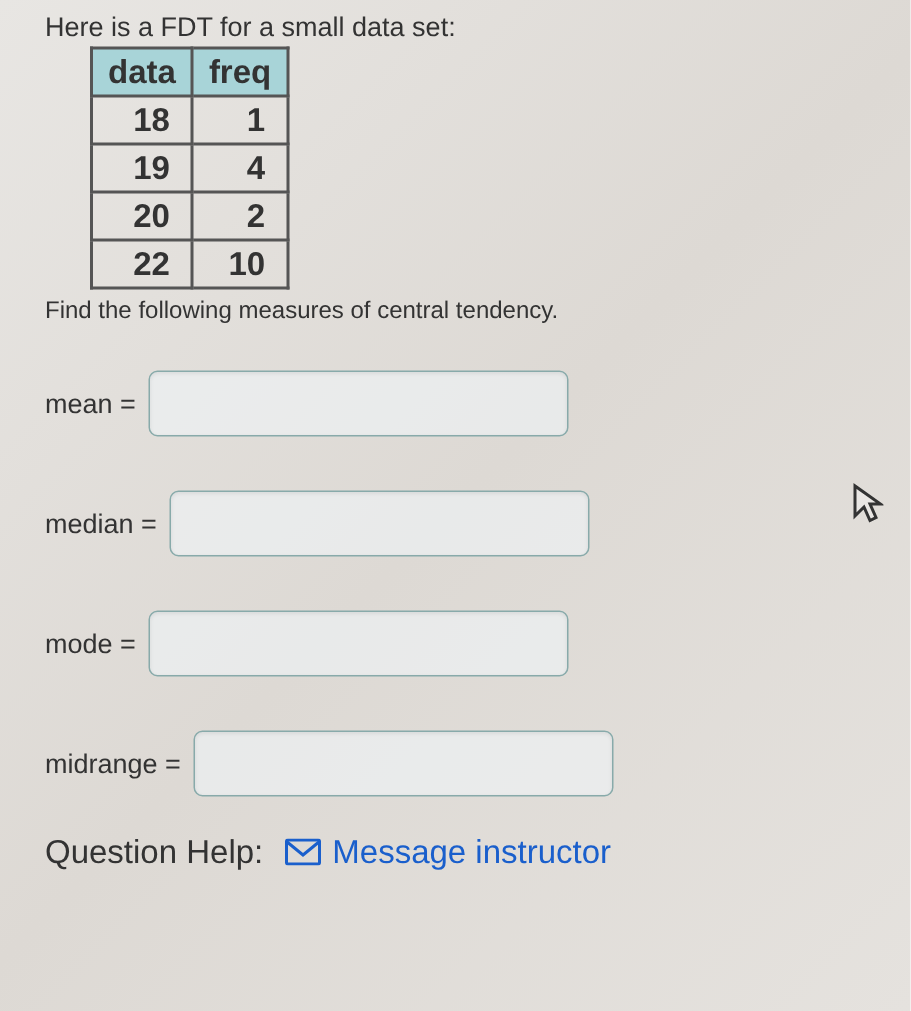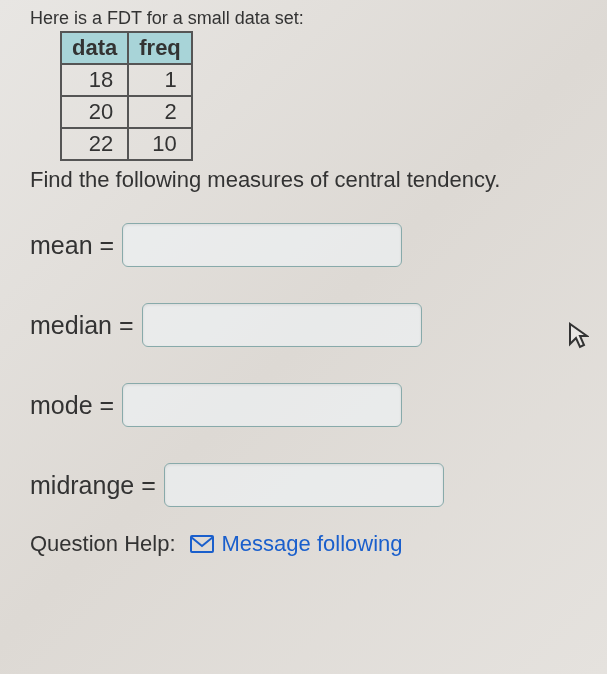--- a/index.html
+++ b/index.html
@@ -24,45 +24,46 @@
       border-collapse: collapse;
       margin-left: 40px;
       margin-bottom: 6px;
     }
     table.fdt th, table.fdt td {
       border: 2px solid #555;
       padding: 2px 10px;
       text-align: right;
       font-size: 22px;
       min-width: 60px;
+      font-weight: bold;
     }
     table.fdt th {
       background: #a8d4d8;
       text-align: left;
       font-weight: bold;
     }
     table.fdt td:first-child {
       text-align: right;
       padding-right: 14px;
     }
     table.fdt td:last-child {
       text-align: right;
       padding-right: 14px;
     }
     .prompt {
       margin: 4px 0 30px 10px;
-      font-size: 22px;
+      font-size: 16px;
     }
     .answer-row {
       display: flex;
       align-items: center;
       margin: 0 0 36px 10px;
     }
     .answer-label {
-      font-size: 25px;
+      font-size: 18px;
       margin-right: 8px;
     }
     .answer-input {
       border: 1.5px solid #8aa;
       border-radius: 6px;
       height: 44px;
       width: 280px;
       background: rgba(240,245,248,0.6);
       padding: 4px 8px;
       font-size: 20px;
@@ -105,20 +106,24 @@
       <th>data</th>
       <th>freq</th>
     </tr>
   </thead>
   <tbody>
     <tr>
       <td>18</td>
       <td>1</td>
     </tr>
     <tr>
+      <td>19</td>
+      <td>4</td>
+    </tr>
+    <tr>
       <td>20</td>
       <td>2</td>
     </tr>
     <tr>
       <td>22</td>
       <td>10</td>
     </tr>
   </tbody>
 </table>
 
@@ -144,21 +149,21 @@
   <input class="answer-input" type="text" value="" style="">
 </div>
 
 <div class="help-row">
   <span>Question Help:</span>
   <span class="help-link">
     <svg width="24" height="18" viewBox="0 0 24 18" fill="none" stroke="#1a5fcc" stroke-width="2">
       <rect x="1" y="1" width="22" height="16" rx="1"></rect>
       <path d="M1 2 L12 11 L23 2"></path>
     </svg>
-    <span>Message following</span>
+    <span>Message instructor</span>
   </span>
 </div>
 
 <span class="cursor-icon">
   <svg viewBox="0 0 20 28" fill="none" stroke="#333" stroke-width="2">
     <path d="M2 2 L2 22 L8 16 L12 25 L16 23 L12 14 L19 14 Z" fill="rgba(255,255,255,0.3)"></path>
   </svg>
 </span>
 
 </body></html>

